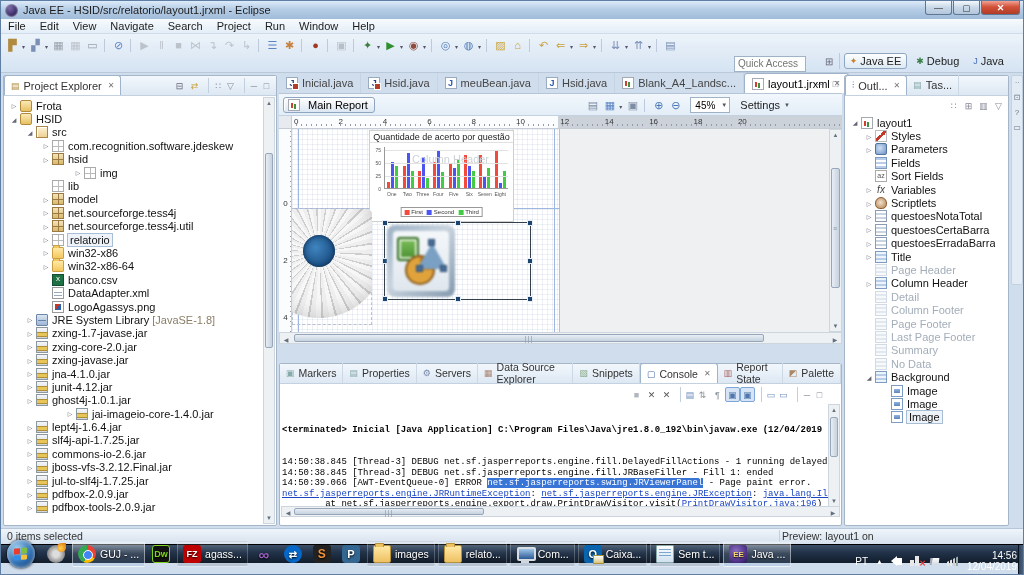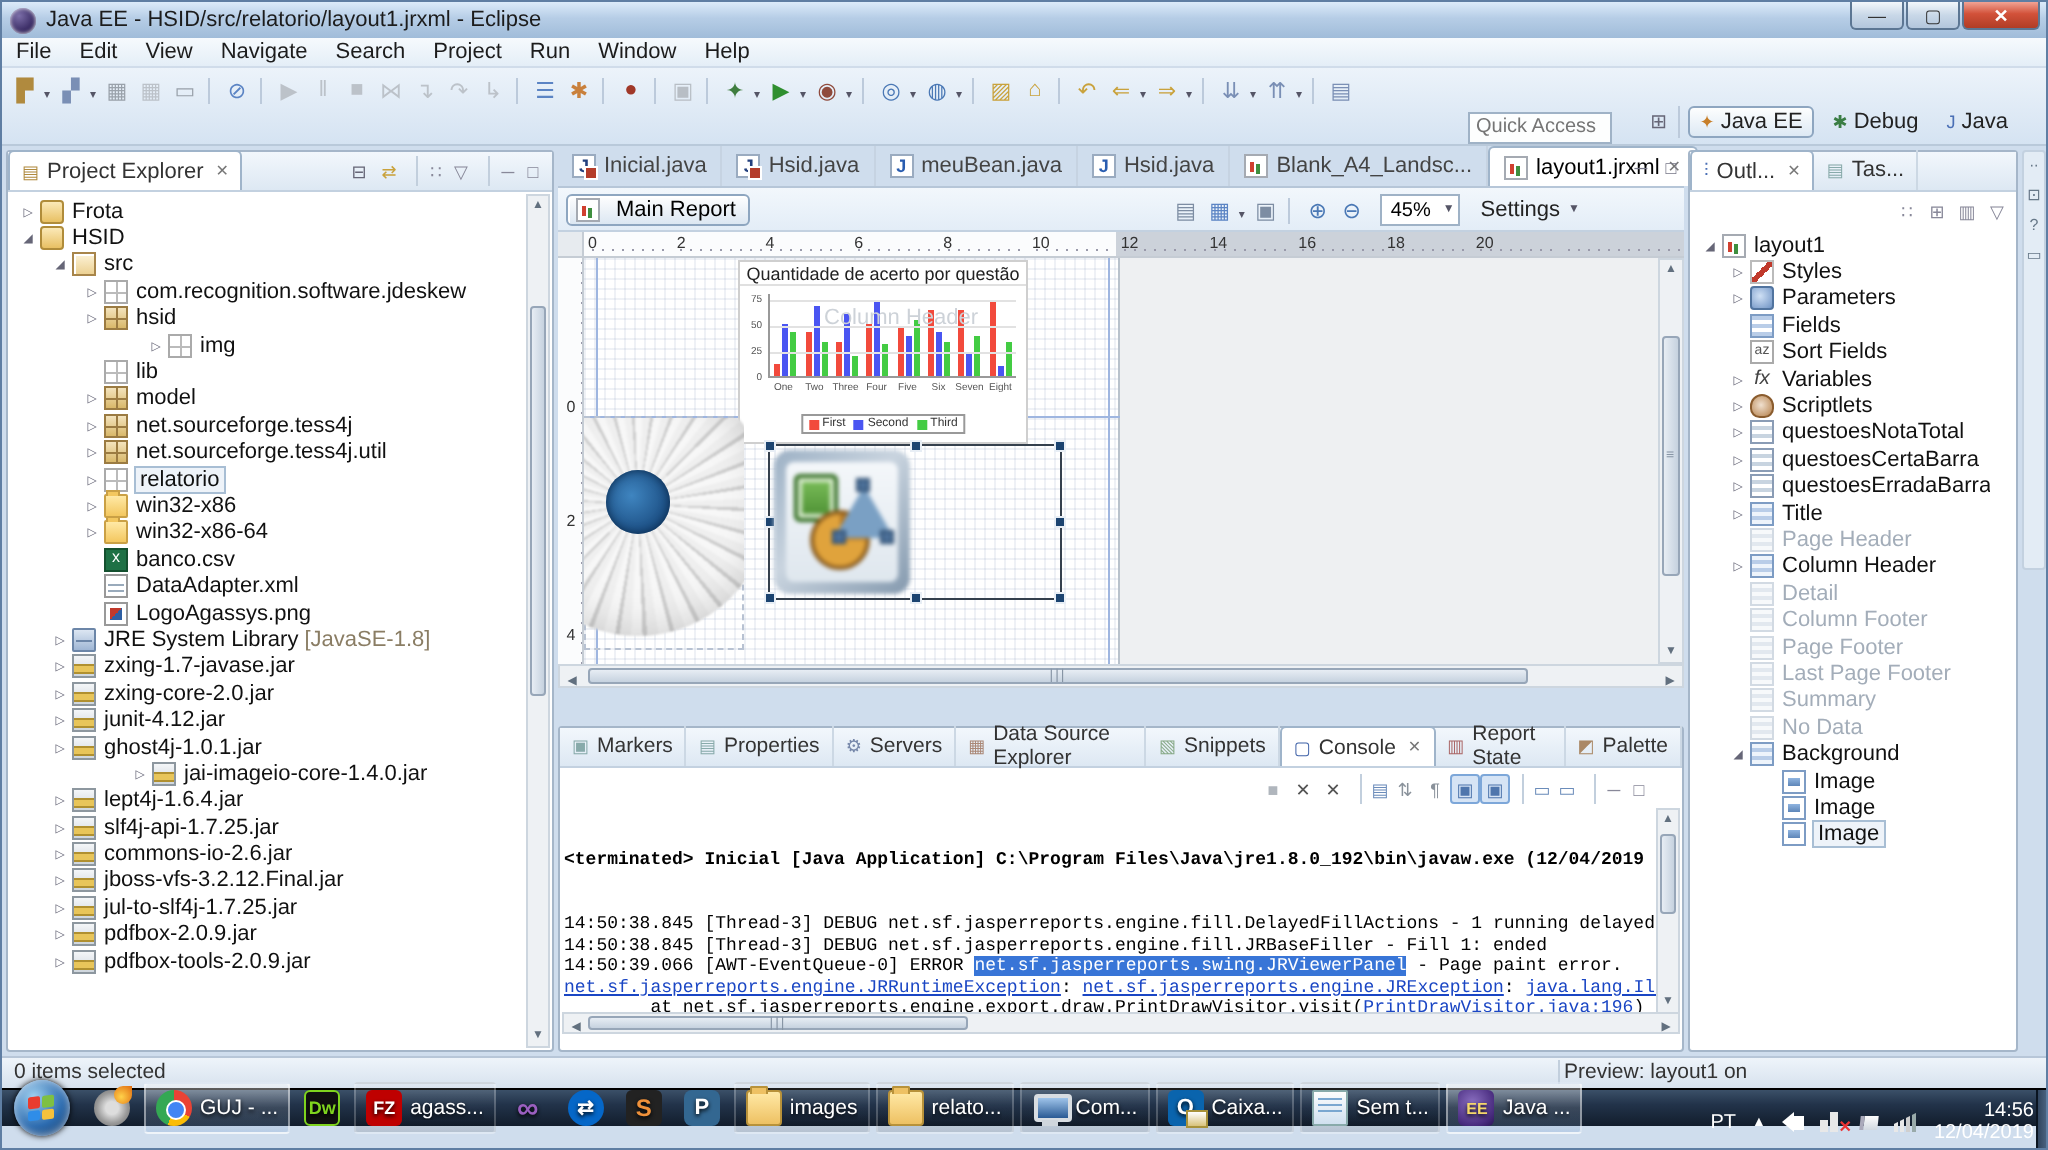--- a/index.html
+++ b/index.html
@@ -459,21 +459,33 @@
 
         </div>
 
         <div class="trow" style="padding-left: 20px;">
           <span class="arrow">▷</span>
           <span class="ticon i-jar"></span>
           <span class="tlabel">zxing-core-2.0.jar</span>
 
         </div>
 
-
+        <div class="trow" style="padding-left: 20px;">
+          <span class="arrow">▷</span>
+          <span class="ticon i-jar"></span>
+          <span class="tlabel">zxing-javase.jar</span>
+
+        </div>
+
+        <div class="trow" style="padding-left: 20px;">
+          <span class="arrow">▷</span>
+          <span class="ticon i-jar"></span>
+          <span class="tlabel">jna-4.1.0.jar</span>
+
+        </div>
 
         <div class="trow" style="padding-left: 20px;">
           <span class="arrow">▷</span>
           <span class="ticon i-jar"></span>
           <span class="tlabel">junit-4.12.jar</span>
 
         </div>
 
         <div class="trow" style="padding-left: 20px;">
           <span class="arrow">▷</span>

